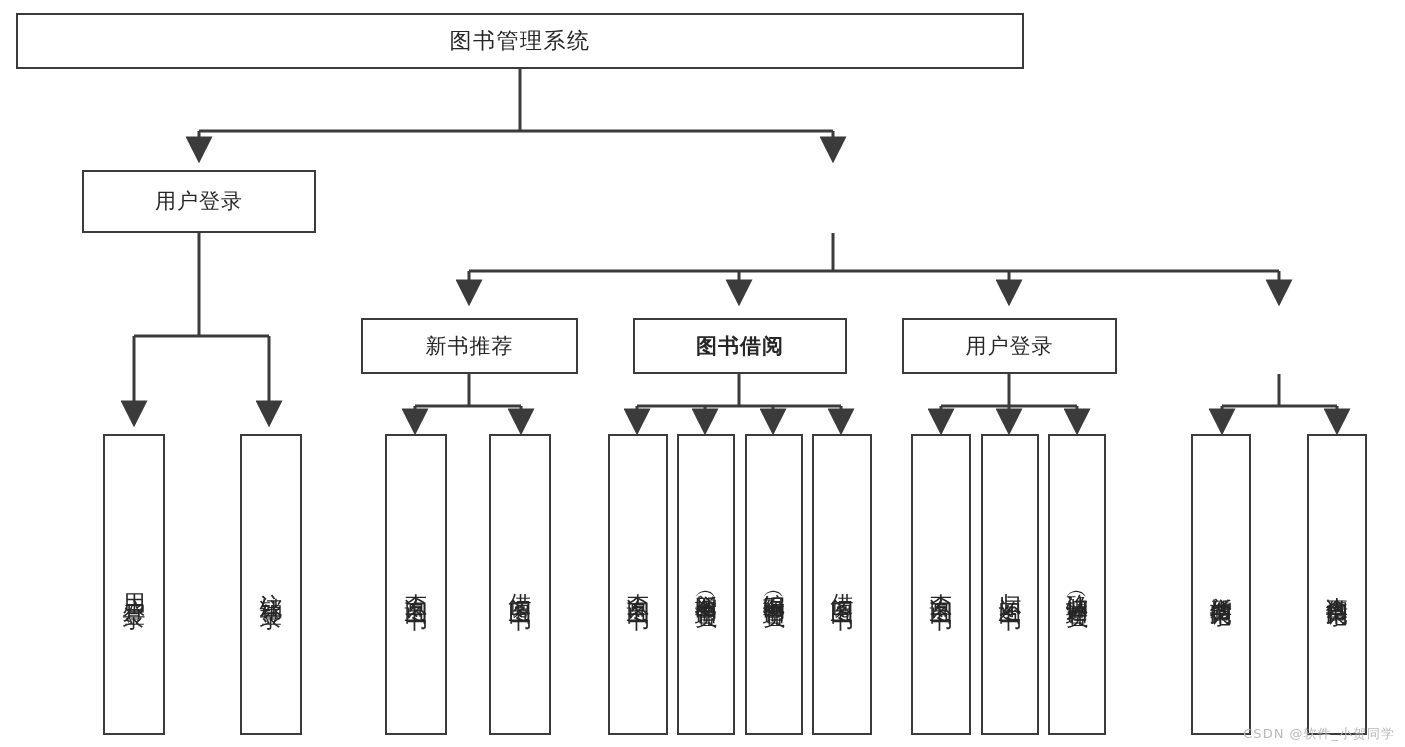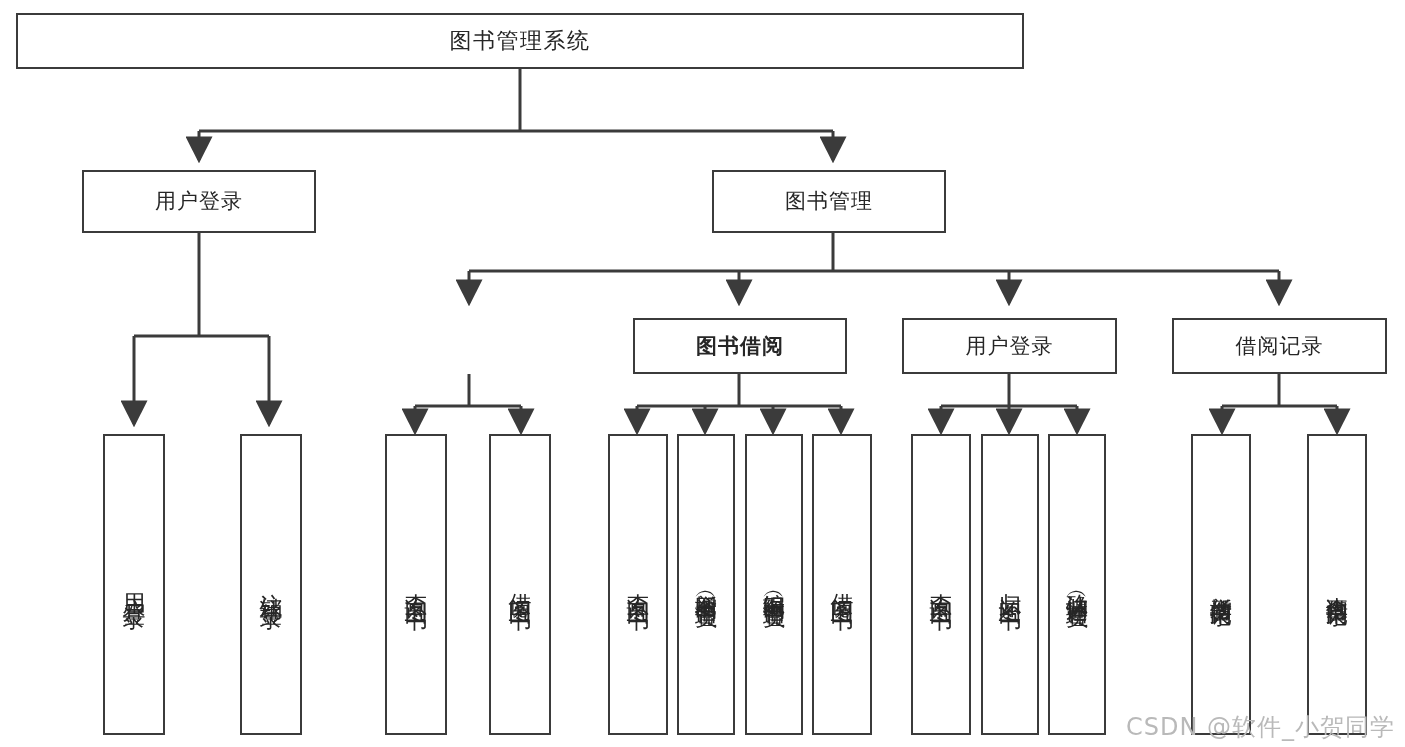--- a/index.html
+++ b/index.html
@@ -51,21 +51,21 @@
     letter-spacing:5px;
     white-space:nowrap;
     max-height:100%;
   }
   .v-node.tight .label{font-size:22px;letter-spacing:2px;}
 
   #watermark{
     position:absolute;
     right:10px;
     bottom:4px;
-    font-size:24px;
+    font-size:13px;
     color:#b9b9b9;
     letter-spacing:1px;
     white-space:nowrap;
     font-family:"DejaVu Sans","Liberation Sans",sans-serif;
   }
 </style>
 </head>
 <body>
 
 <div id="canvas">
@@ -120,32 +120,29 @@
     </g>
   </svg>
 
   <div class="node h-node" id="root-node" style="left:16px;top:13px;width:1008px;height:56px;">
     <span class="label">图书管理系统</span>
   </div>
 
   <div class="node h-node" style="left:82px;top:170px;width:234px;height:63px;">
     <span class="label">用户登录</span>
   </div>
-  <div class="node h-node" style="left:712px;top:170px;width:234px;height:63px;">
-    <span class="label">图书管理</span>
+
+  <div class="node h-node" style="left:361px;top:318px;width:217px;height:56px;">
+    <span class="label">新书推荐</span>
   </div>
-
   <div class="node h-node" style="left:633px;top:318px;width:214px;height:56px;font-weight:bold;">
     <span class="label">图书借阅</span>
   </div>
   <div class="node h-node" style="left:902px;top:318px;width:215px;height:56px;">
     <span class="label">用户登录</span>
-  </div>
-  <div class="node h-node" style="left:1172px;top:318px;width:215px;height:56px;">
-    <span class="label">借阅记录</span>
   </div>
 
   <div class="node v-node" style="left:103px;top:434px;width:62px;height:301px;">
     <span class="label">用户登录</span>
   </div>
   <div class="node v-node" style="left:240px;top:434px;width:62px;height:301px;">
     <span class="label">注销登录</span>
   </div>
 
   <div class="node v-node" style="left:385px;top:434px;width:62px;height:301px;">

